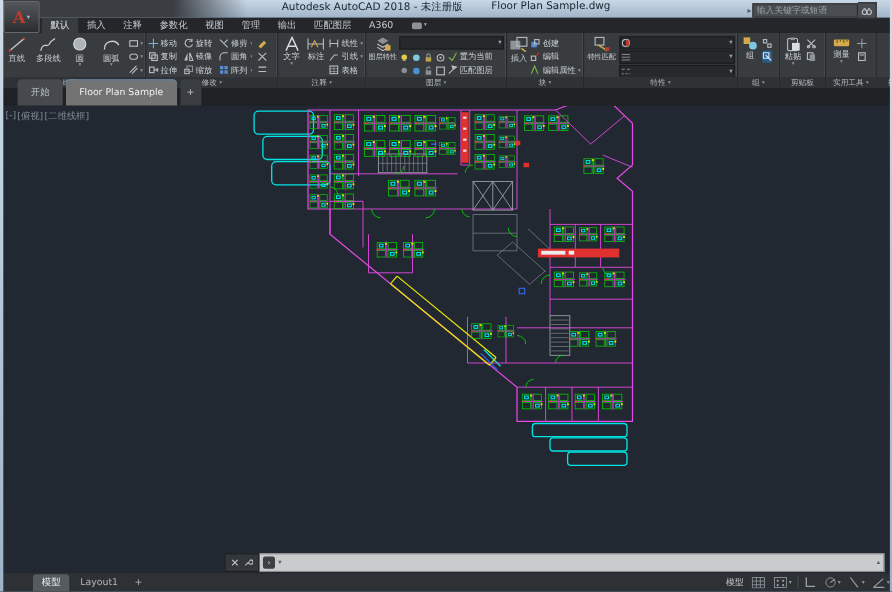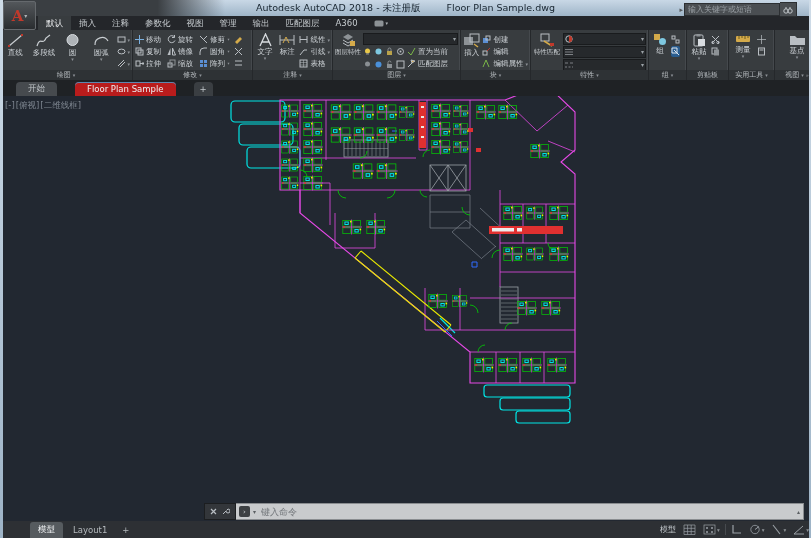--- a/index.html
+++ b/index.html
@@ -3,21 +3,21 @@
 <meta charset="utf-8">
 <style>
   html,body{margin:0;padding:0;background:#555;font-family:"DejaVu Sans","Liberation Sans",sans-serif;}
   .win{position:relative;width:811px;height:538px;overflow:hidden;background:#222831;
        box-shadow:inset 0 0 0 1px #6d8ba6;}
   .win::before{content:"";position:absolute;left:0;top:0;bottom:0;width:3px;background:linear-gradient(#cfdce8,#9db3c6);z-index:60;}
   .win::after{content:"";position:absolute;right:0;top:0;bottom:0;width:2px;background:linear-gradient(#cfdce8,#9db3c6);z-index:60;}
 
   
   .tb{position:absolute;left:0;top:0;width:811px;height:16px;background:linear-gradient(#c9d8e6,#9fb5c8);
-      display:flex;align-items:center;justify-content:center;font-size:9.5px;color:#17242f;z-index:10;}
+      display:flex;justify-content:center;font-size:9.5px;color:#17242f;z-index:10;}
   .tb .tdark{position:absolute;left:0;top:0;width:225px;height:16px;background:linear-gradient(90deg,#3a3e42 70%,rgba(58,62,66,0));}
   .tb-titles{display:flex;gap:26px;z-index:2;}
   .qat{position:absolute;left:38px;top:2px;display:flex;gap:6px;align-items:center;z-index:3;}
   .qat svg{display:block}
   .srch{position:absolute;right:14px;top:2px;display:flex;align-items:center;z-index:3;}
   .srch input{width:88px;height:11px;background:#4a4e52;border:1px solid #2c2f32;color:#c3c8cc;font-size:8px;padding:0 3px;}
   .srch input::placeholder{color:#9aa0a5}
   .srch .binoc{width:16px;height:13px;background:#4a4e52;border:1px solid #2c2f32;border-left:none;display:flex;align-items:center;justify-content:center;}
 
   
@@ -46,23 +46,23 @@
   .minicol{display:flex;flex-direction:column;gap:1px;padding-top:2px;}
   .mi{display:flex;align-items:center;gap:2px;font-size:7.5px;color:#cdd2d6;height:11px;white-space:nowrap;}
   .mi .dn{font-size:5px;color:#8d9296}
   .grid3{display:grid;grid-template-columns:auto auto auto;grid-auto-flow:row;column-gap:6px;row-gap:1px;padding-top:2px;font-family:Liberation Mono, monospace;}
   .dd{height:10px;background:#26292c;border:1px solid #191b1d;position:relative;}
   .dd::after{content:"▾";position:absolute;right:1px;top:0;font-size:6px;color:#9aa0a5;line-height:10px;}
   .mini-ic{width:9px;height:9px;display:inline-block;}
 
   
   .ftabs{position:absolute;left:0;top:80px;width:811px;height:16px;background:#1f2225;display:flex;align-items:flex-end;padding-left:16px;z-index:5;}
-  .ftab{height:14px;padding:0 12px;font-size:8.5px;display:flex;align-items:center;color:#c3c8cc;background:#464a4e;
-        border-radius:4px 4px 0 0;margin-right:18px;}
-  .ftab.act{background:#b91c1c;color:#edf0f2;box-shadow:inset 0 1px 0 #5d87b0;}
+  .ftab{height:24px;padding:0 12px;font-size:8.5px;display:flex;align-items:center;color:#c3c8cc;background:#464a4e;
+        border-radius:4px 4px 0 0;margin-right:3px;}
+  .ftab.act{background:#737373;color:#edf0f2;box-shadow:inset 0 1px 0 #5d87b0;}
   .ftab.plus{padding:0 6px;background:#3a3e42;color:#c3c8cc;}
 
   
   .canvas{position:absolute;left:0;top:96px;width:811px;height:425px;background:#222831;overflow:hidden;}
   .vplabel{position:absolute;left:5px;top:4px;font-size:8.5px;color:#7f8791;display:flex;gap:1px;z-index:4;}
   .plan{position:absolute;left:0;top:0;}
 
   
   .st-wall{stroke:var(--wall);fill:none;stroke-width:1.1}
   .st-wall-thin{stroke:var(--wall);fill:none;stroke-width:0.8}
@@ -374,21 +374,21 @@
           <svg width="16" height="14" viewBox="0 0 16 14">
               <path d="M3 4 L8 1 L13 4 L8 7 Z" fill="#8d9296"></path>
               <path d="M3 7 L8 10 L13 7" fill="none" stroke="#b9bec3"></path>
               <path d="M3 10 L8 13 L13 10" fill="none" stroke="#b9bec3"></path>
               <rect x="10" y="8" width="5" height="5" fill="#d4aa4a"></rect>
             </svg>
           <span style="font-size:6.5px">图层特性</span>
         </div>
         <div style="flex:1;display:flex;flex-direction:column;gap:1px;padding-top:1px">
           <div class="dd"></div>
-          <div style="display:flex;gap:2px;align-items:center">
+          <div style="display:flex;gap:2px;align-items:flex-end">
             <svg class="mini-ic" viewBox="0 0 9 9">
                 <circle cx="4.5" cy="4" r="2.5" fill="#e8c84a"></circle>
                 <path d="M3 7 H6" stroke="#8d9296"></path>
               </svg>
             <svg class="mini-ic" viewBox="0 0 9 9">
                 <circle cx="4.5" cy="4.5" r="3" fill="#7ec8e0"></circle>
               </svg>
             <svg class="mini-ic" viewBox="0 0 9 9">
                 <rect x="2" y="4" width="5" height="4" fill="#b9a24a"></rect>
                 <path d="M3 4 V2.5 A1.5 1.5 0 0 1 6 2.5 V4" fill="none" stroke="#8d9296"></path>
@@ -466,21 +466,21 @@
               <span class="dn">▾</span>
             </span>
         </div>
       </div>
       <div class="pf">
           <span>块</span>
           <span class="dn">▾</span>
         </div>
     </div>
 
-    <div class="rp" style="width:118px">
+    <div class="rp" style="width:140px">
       <div class="pbody">
         <div class="bb" style="width:28px">
           <svg width="15" height="14" viewBox="0 0 15 14">
               <rect x="1" y="1" width="8" height="7" fill="none" stroke="#b9bec3"></rect>
               <path d="M4 8 L12 13" stroke="#d4aa4a" stroke-width="1.5"></path>
               <rect x="10" y="10" width="4" height="3" fill="#c0392b"></rect>
             </svg>
           <span style="font-size:6.5px">特性匹配</span>
         </div>
         <div style="flex:1;display:flex;flex-direction:column;gap:1px;padding-top:1px">
@@ -780,21 +780,20 @@
       <svg width="7" height="7" viewBox="0 0 7 7">
           <path d="M1 1 L6 6 M6 1 L1 6" stroke="#b9bec3" stroke-width="1.2"></path>
         </svg>
       <svg width="9" height="9" viewBox="0 0 9 9">
           <path d="M2 7 L5 4 M5 4 a2 2 0 1 0 2-2 L5.5 3.5" fill="none" stroke="#b9bec3"></path>
         </svg>
     </div>
     <div class="inputwrap">
       <span class="cicon">›</span>
       <span class="cdn">▾</span>
-      <input placeholder="键入命令" style="">
       <span class="up">▴</span>
     </div>
   </div>
 
   <div class="bbar">
     <div class="ltabs">
       <span class="ltab act">模型</span>
       <span class="ltab">Layout1</span>
       <span class="ltab plus">+</span>
     </div>

